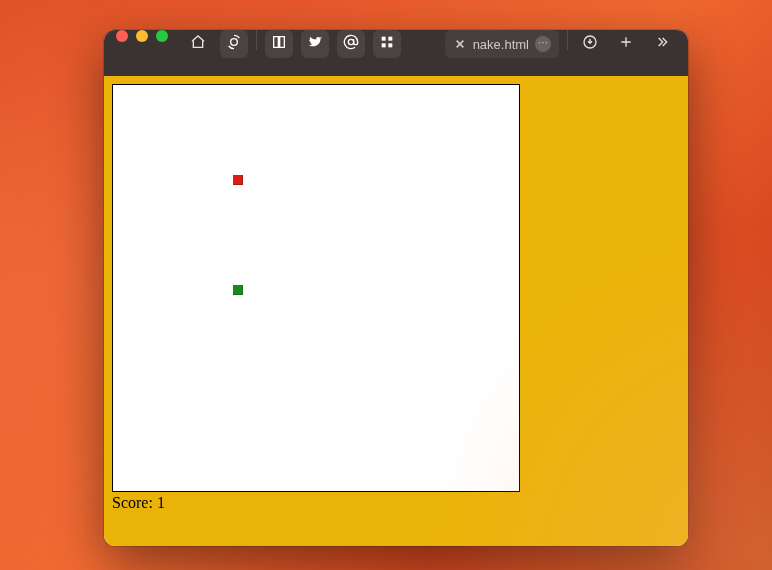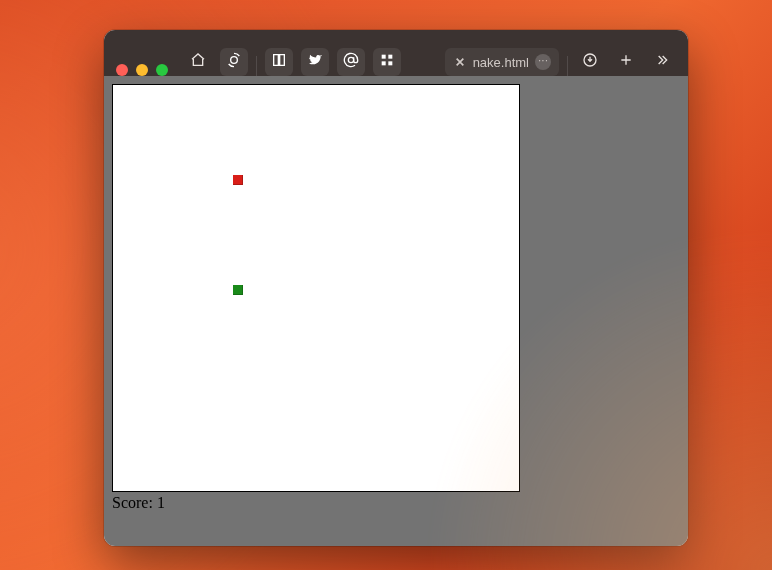--- a/index.html
+++ b/index.html
@@ -41,21 +41,21 @@
       box-shadow: 0 18px 50px rgba(0,0,0,0.45), 0 0 0 1px rgba(0,0,0,0.15);
       overflow: hidden;
       display: flex;
       flex-direction: column;
     }
 
     .toolbar {
       height: 46px;
       background: #3b3331;
       display: flex;
-      align-items: flex-end;
+      align-items: flex-start;
       padding: 0 12px;
       gap: 8px;
       color: #cfc8c5;
       flex-shrink: 0;
     }
 
     .traffic {
       display: flex;
       gap: 8px;
       margin-right: 8px;
@@ -109,21 +109,21 @@
       border-radius: 50%;
       background: rgba(255,255,255,0.18);
       display: flex; align-items: center; justify-content: center;
       font-size: 10px;
       line-height: 1;
       padding-bottom: 3px;
     }
 
     .content {
       flex: 1;
-      background: #737373;
+      background: #eab308;
       padding: 8px;
       position: relative;
     }
 
     .game-board {
       position: relative;
       width: 408px;
       height: 408px;
       border: 1px solid #000;
       background: #fff;

